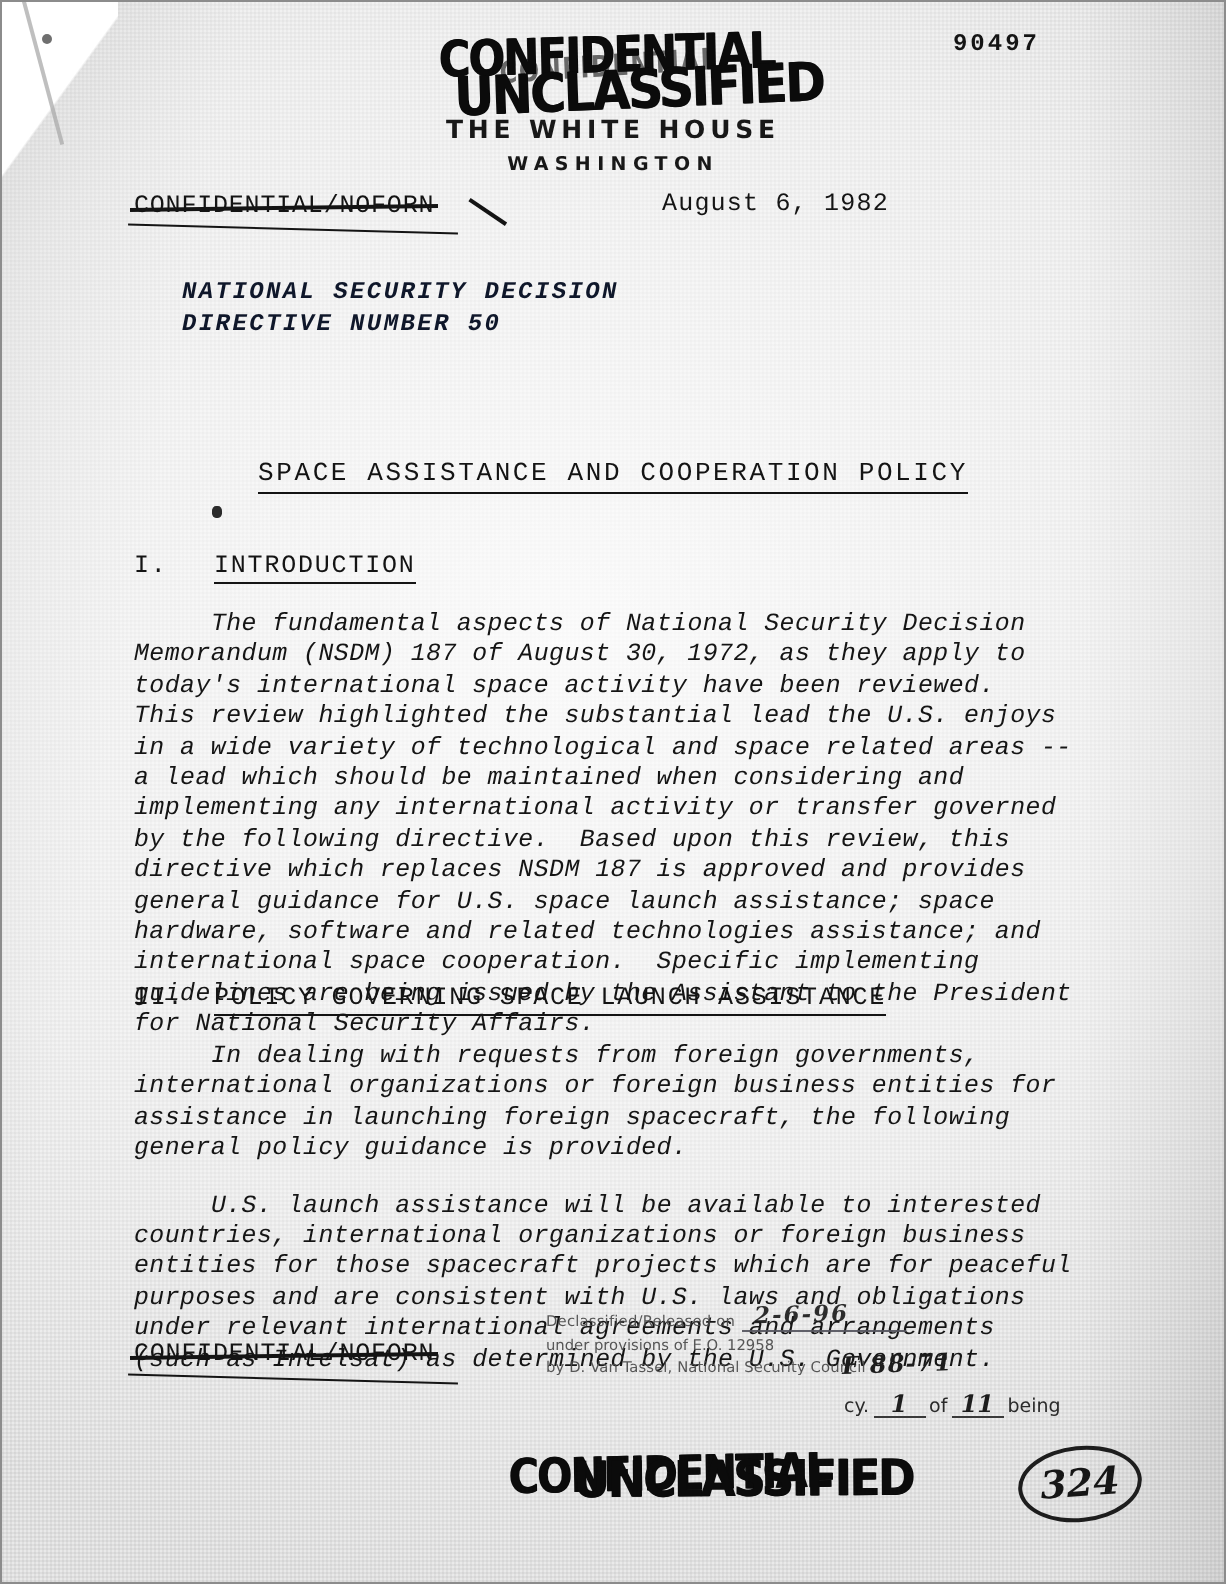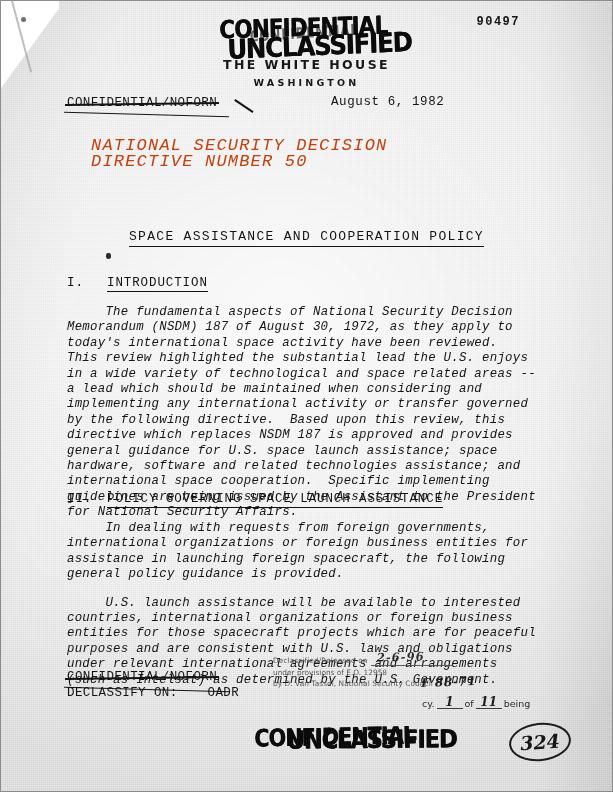--- a/index.html
+++ b/index.html
@@ -59,22 +59,22 @@
             color:#141414;}
   .strike{position:relative;display:inline-block;text-align:center;}
   .strike:after{content:"";position:absolute;left:-2px;right:-2px;top:52%;height:1.6px;
                 background:#141414;transform:rotate(-.7deg);}
   .strike:before{content:"";position:absolute;left:-3px;right:-12px;bottom:-5px;height:1.4px;
                  background:#141414;transform:rotate(1.6deg);}
   .penflick{position:absolute;left:232px;top:104px;width:22px;height:1.6px;background:#141414;
             transform:rotate(34deg);}
   .date{position:absolute;left:330px;top:94px;font-size:12.5px;letter-spacing:.6px;color:#141414;}
 
-  .nsdd{position:absolute;left:90px;top:137px;font-size:17px;line-height:16px;
-        font-style:oblique;font-weight:normal;letter-spacing:1.2px;color:#c2410c;}
+  .nsdd{position:absolute;left:90px;top:137px;font-size:12px;line-height:16px;
+        font-style:oblique;font-weight:bold;letter-spacing:1.2px;color:#0f172a;}
 
   
   .title{position:absolute;left:0;right:0;top:228px;text-align:center;font-size:13px;
          letter-spacing:1.3px;color:#141414;}
   .title span{border-bottom:1.6px solid #141414;padding-bottom:2px;margin-top:19px;}
 
   
   .speck{position:absolute;left:105px;top:252px;width:5px;height:6px;background:#2b2b2b;border-radius:40%;}
 
   
@@ -200,24 +200,20 @@
 entities for those spacecraft projects which are for peaceful
 purposes and are consistent with U.S. laws and obligations
 under relevant international agreements and arrangements
 (such as Intelsat) as determined by the U.S. Government.</div>
     </div>
 
     <div class="foot-cls tw">
       <div>
         <span class="strike">CONFIDENTIAL/NOFORN</span>
       </div>
-      <div>
-        <span>DECLASSIFY ON:</span>
-        <span style="display:inline-block;width:22px;"></span><span>OADR</span>
-      </div>
     </div>
 
     <div class="decl">
       <div class="r1">
         <span>Declassified/Released on</span>
         <span class="decl-rule"></span>
         <span class="hand decl-date">2-6-96</span>
       </div>
       <div class="r2">under provisions of E.O. 12958</div>
       <div class="r3">by D. Van Tassel, National Security Council</div>

